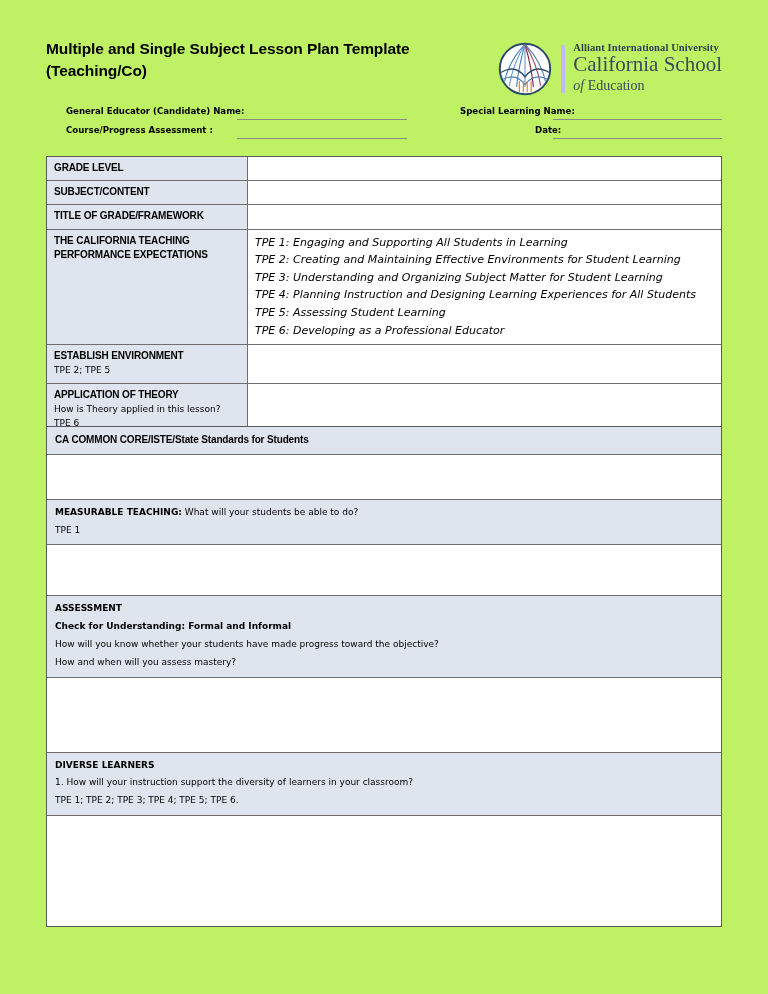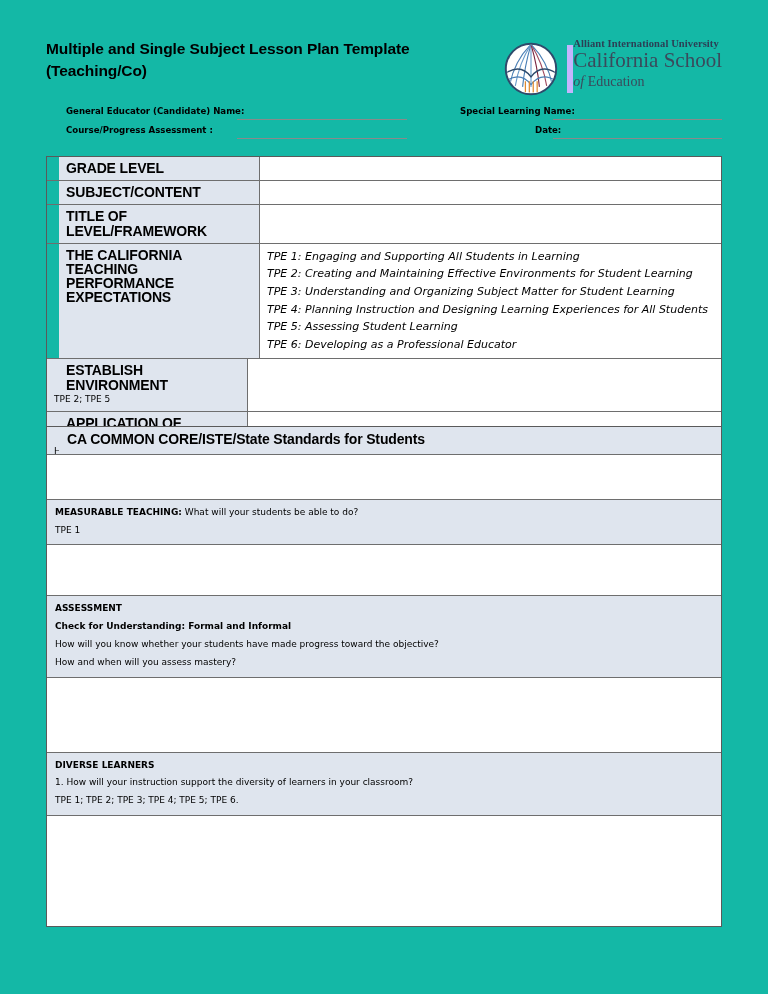--- a/index.html
+++ b/index.html
@@ -13,21 +13,21 @@
     position: relative;
     font-family: "DejaVu Sans", sans-serif;
     color: #000000;
     overflow: hidden;
   }
   .page {
     position: absolute;
     left: 0; top: 0;
     width: 768px;
     height: 994px;
-    background: #14b8a6;
+    background: #bef264;
   }
 
   
   .header {
     position: absolute;
     left: 46px;
     top: 38px;
     width: 676px;
     height: 66px;
   }
@@ -49,22 +49,23 @@
     gap: 8px;
   }
   .logo-mark {
     width: 56px;
     height: 56px;
     flex: none;
   }
   .logo-text {
     display: flex;
     flex-direction: column;
-    justify-content: flex-end;
-    border-left: 6px solid #c4b5fd;
+    justify-content: center;
+    border-left: 4px solid #c4b5fd;
+    padding-left: 8px;
     height: 48px;
   }
   .logo-line1 {
     font-family: "Liberation Serif", serif;
     font-weight: bold;
     font-size: 10.5px;
     letter-spacing: 0.1px;
     color: #2c3f55;
     line-height: 12px;
     white-space: nowrap;
@@ -164,23 +165,22 @@
     padding: 4px 8px 5px 8px;
     font-size: 9px;
     line-height: 17.8px;
   }
   .shaded { background: #dfe5ee; }
   .plain  { background: #ffffff; }
   .bold   { font-weight: bold; }
   .caps-head {
     font-family: "Liberation Sans", sans-serif;
     font-weight: bold;
-    font-size: 14px;
+    font-size: 10px;
     letter-spacing: -0.15px;
-    margin-left: 12px;
   }
   .h-grade  { min-height: 19px; }
   .h-blank-a { height: 44px; }
   .h-blank-b { height: 50px; }
   .h-blank-c { height: 74px; }
   .h-blank-d { height: 110px; }
   .line { display: block; }
 </style>
 </head>
 <body>
@@ -246,21 +246,21 @@
       <div class="cell-label caps-head h-grade">GRADE LEVEL</div>
       <div class="cell-value h-grade"></div>
     </div>
 
     <div class="row">
       <div class="cell-label caps-head h-grade">SUBJECT/CONTENT</div>
       <div class="cell-value h-grade"></div>
     </div>
 
     <div class="row">
-      <div class="cell-label caps-head h-grade">TITLE OF LEVEL/FRAMEWORK</div>
+      <div class="cell-label caps-head h-grade">TITLE OF GRADE/FRAMEWORK</div>
       <div class="cell-value h-grade"></div>
     </div>
 
     <div class="row">
       <div class="cell-label caps-head">
         <span class="line">THE CALIFORNIA TEACHING</span>
         <span class="line">PERFORMANCE EXPECTATIONS</span>
       </div>
       <div class="cell-value">
         <span class="line">TPE 1: Engaging and Supporting All Students in Learning</span>

